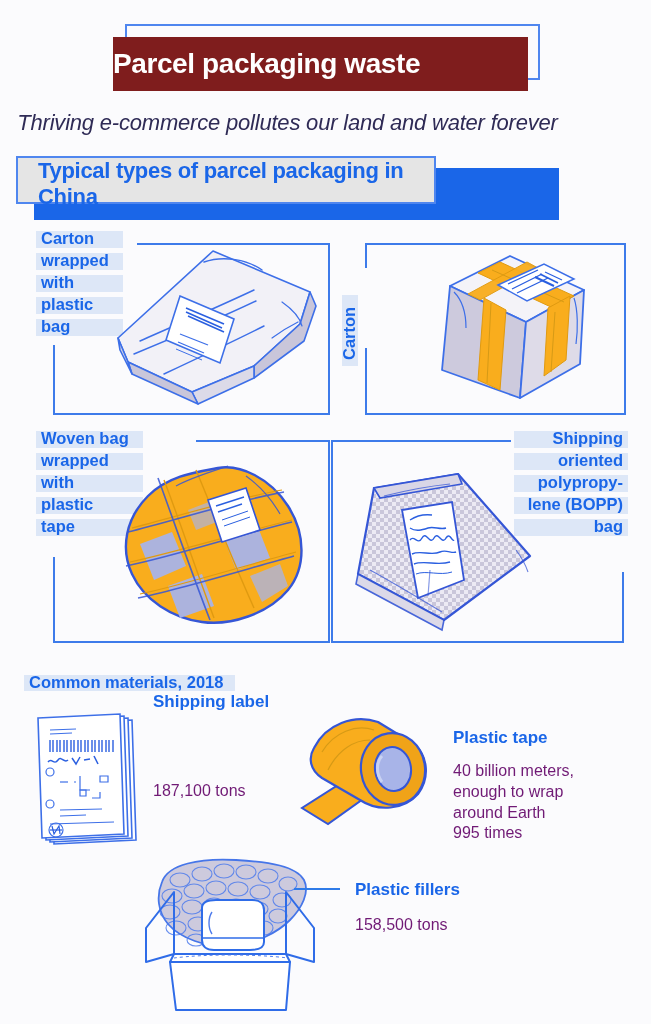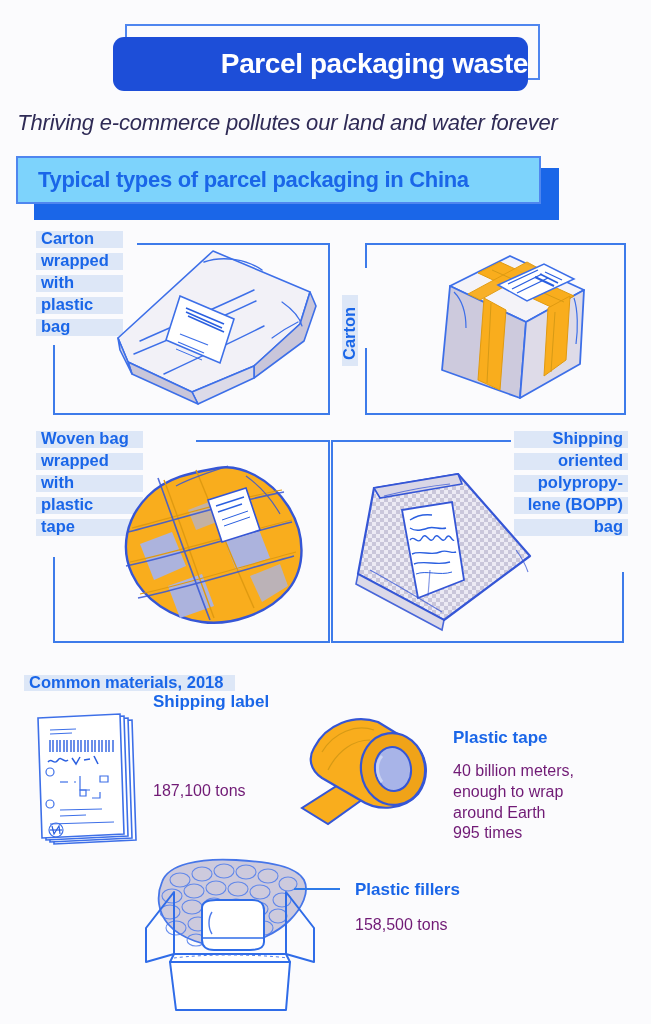--- a/index.html
+++ b/index.html
@@ -14,41 +14,41 @@
   .stage{position:absolute;inset:0;}
 
   
   .title-wrap{position:absolute;left:113px;top:24px;width:430px;height:70px;}
   .title-ghost{
     position:absolute;left:12px;top:0;width:415px;height:56px;
     border:2px solid #4f86ef;background:#fbfbfd;box-sizing:border-box;
   }
   .title-box{
     position:absolute;left:0;top:13px;width:415px;height:54px;
-    background:#1d4ed8;display:flex;align-items:center;justify-content:flex-end;border-radius:11px;
+    background:#7f1d1d;display:flex;align-items:center;justify-content:flex-start;
   }
   .title-box span{
     color:#fff;font-size:28px;font-weight:bold;letter-spacing:-0.4px;
     font-family:"Liberation Sans", sans-serif;
   }
 
   .subtitle{
     position:absolute;left:0;top:110px;width:575px;text-align:center;
     font-style:italic;font-size:22px;color:#2f2b56;letter-spacing:-0.2px;
   }
 
   
   .sect-wrap{position:absolute;left:16px;top:156px;width:545px;height:64px;}
   .sect-shadow{
     position:absolute;left:18px;top:12px;width:525px;height:52px;background:#1a66e8;
   }
   .sect-box{
-    position:absolute;left:0;top:0;width:525px;height:48px;
-    border:2px solid #4f86ef;background:#7dd3fc;box-sizing:border-box;
-    display:flex;align-items:center;padding-left:20px;
+    position:absolute;left:0;top:0;width:420px;height:48px;
+    border:2px solid #4f86ef;background:#e5e5e5;box-sizing:border-box;
+    display:flex;align-items:flex-start;padding-left:20px;
   }
   .sect-box span{font-size:22px;font-weight:bold;color:#1a66e8;letter-spacing:-0.3px;}
 
   
   .panel{position:absolute;}
   .pedge{position:absolute;background:#3d7bea;}
   .ph{height:2px;}
   .pv{width:2px;}
 
   

